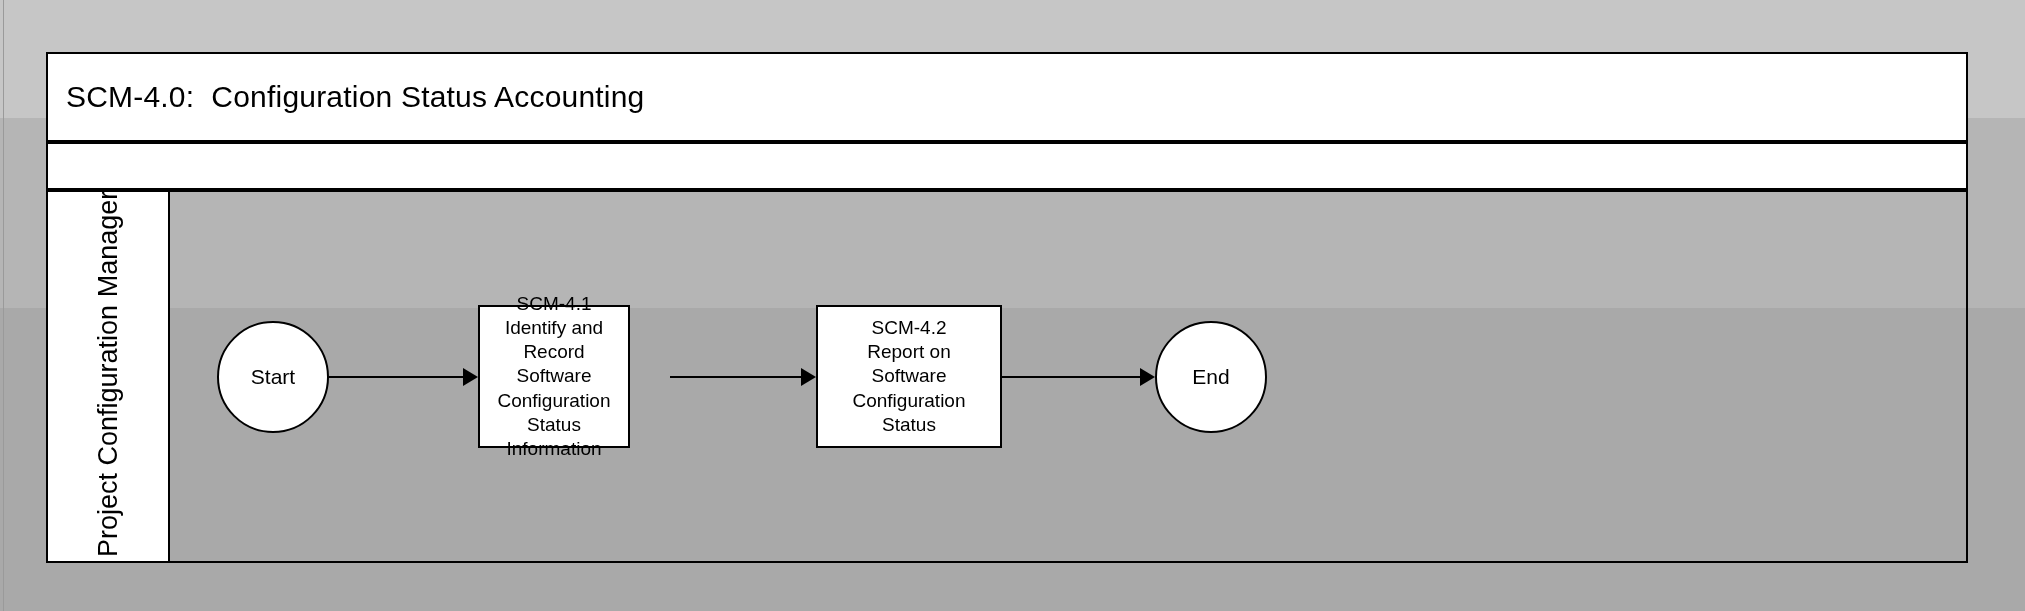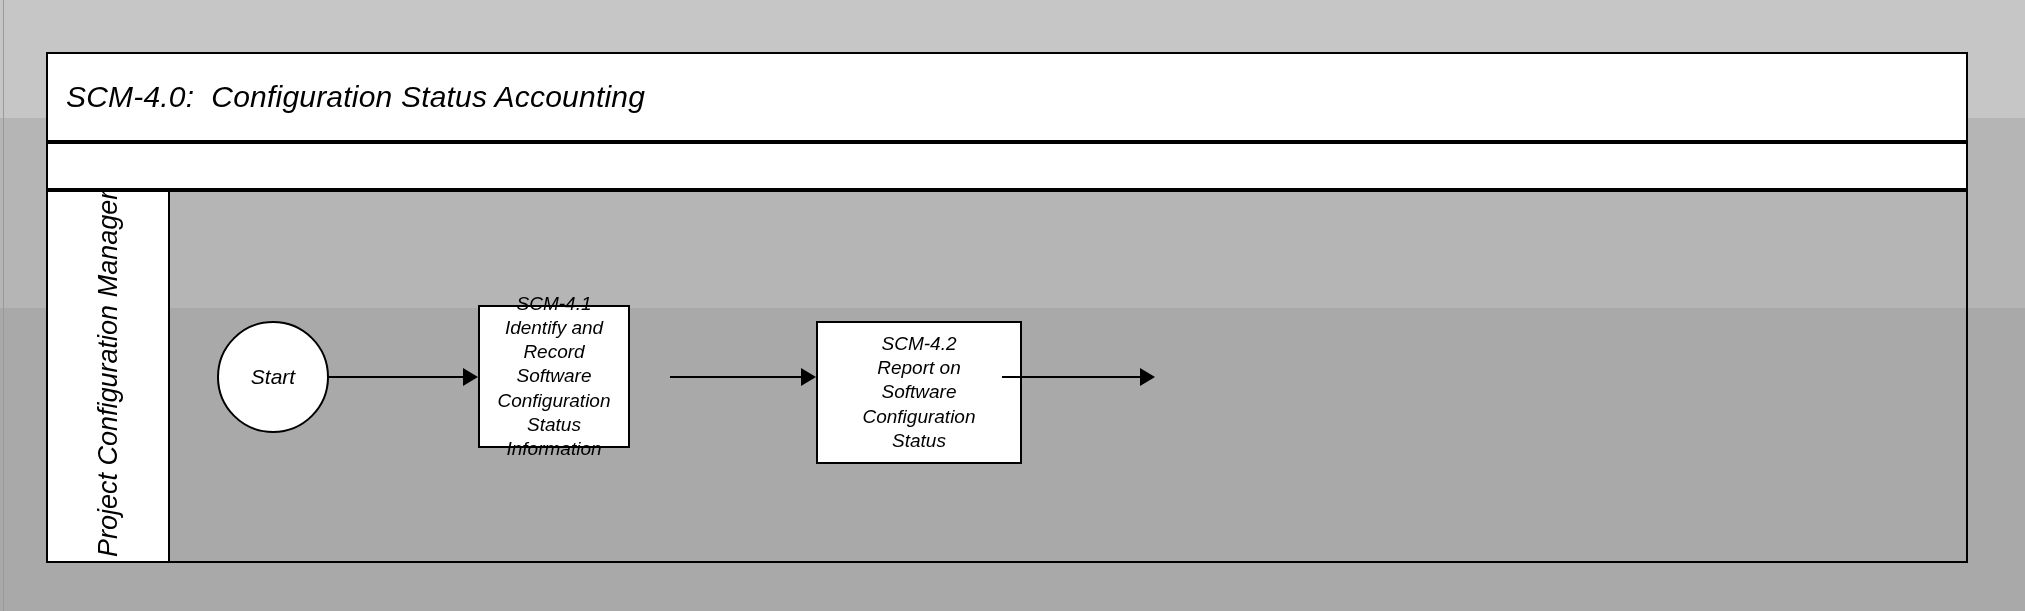--- a/index.html
+++ b/index.html
@@ -8,21 +8,20 @@
     padding: 0;
     background: #ffffff;
   }
   #canvas {
     position: relative;
     width: 2025px;
     height: 611px;
     overflow: hidden;
     font-family: "Liberation Sans", sans-serif;
     background: #c8c8c8;
-    font-style: italic;
   }
   
   .band {
     position: absolute;
     left: 0;
     width: 2025px;
   }
   #band-top    { top: 0;   height: 118px; background: #c6c6c6; }
   #band-mid    { top: 118px; height: 190px; background: #b5b5b5; }
   #band-bottom { top: 308px; height: 303px; background: #a9a9a9; }
@@ -144,21 +143,21 @@
     align-items: center;
     justify-content: center;
     text-align: center;
     font-size: 19px;
     line-height: 1.27;
     color: #000000;
     padding: 2px 4px;
     white-space: pre-line;
   }
   #node-scm41 { left: 478px; top: 305px; width: 152px; height: 143px; }
-  #node-scm42 { left: 816px; top: 305px; width: 206px; height: 143px; margin-top: 16px; }
+  #node-scm42 { left: 816px; top: 305px; width: 186px; height: 143px; }
 
   
   .connector {
     position: absolute;
     height: 2px;
     background: #000000;
     top: 376px;
   }
   .arrow-head {
     position: absolute;
@@ -225,14 +224,17 @@
     <span>SCM-4.2
 Report on
 Software
 Configuration
 Status</span>
   </div>
 
   <div class="connector" id="conn-3"></div>
   <div class="arrow-head" id="arrowhead-3"></div>
 
+  <div class="node-circle" id="node-end">
+    <span>End</span>
+  </div>
 
 </div>
 
 </body></html>

